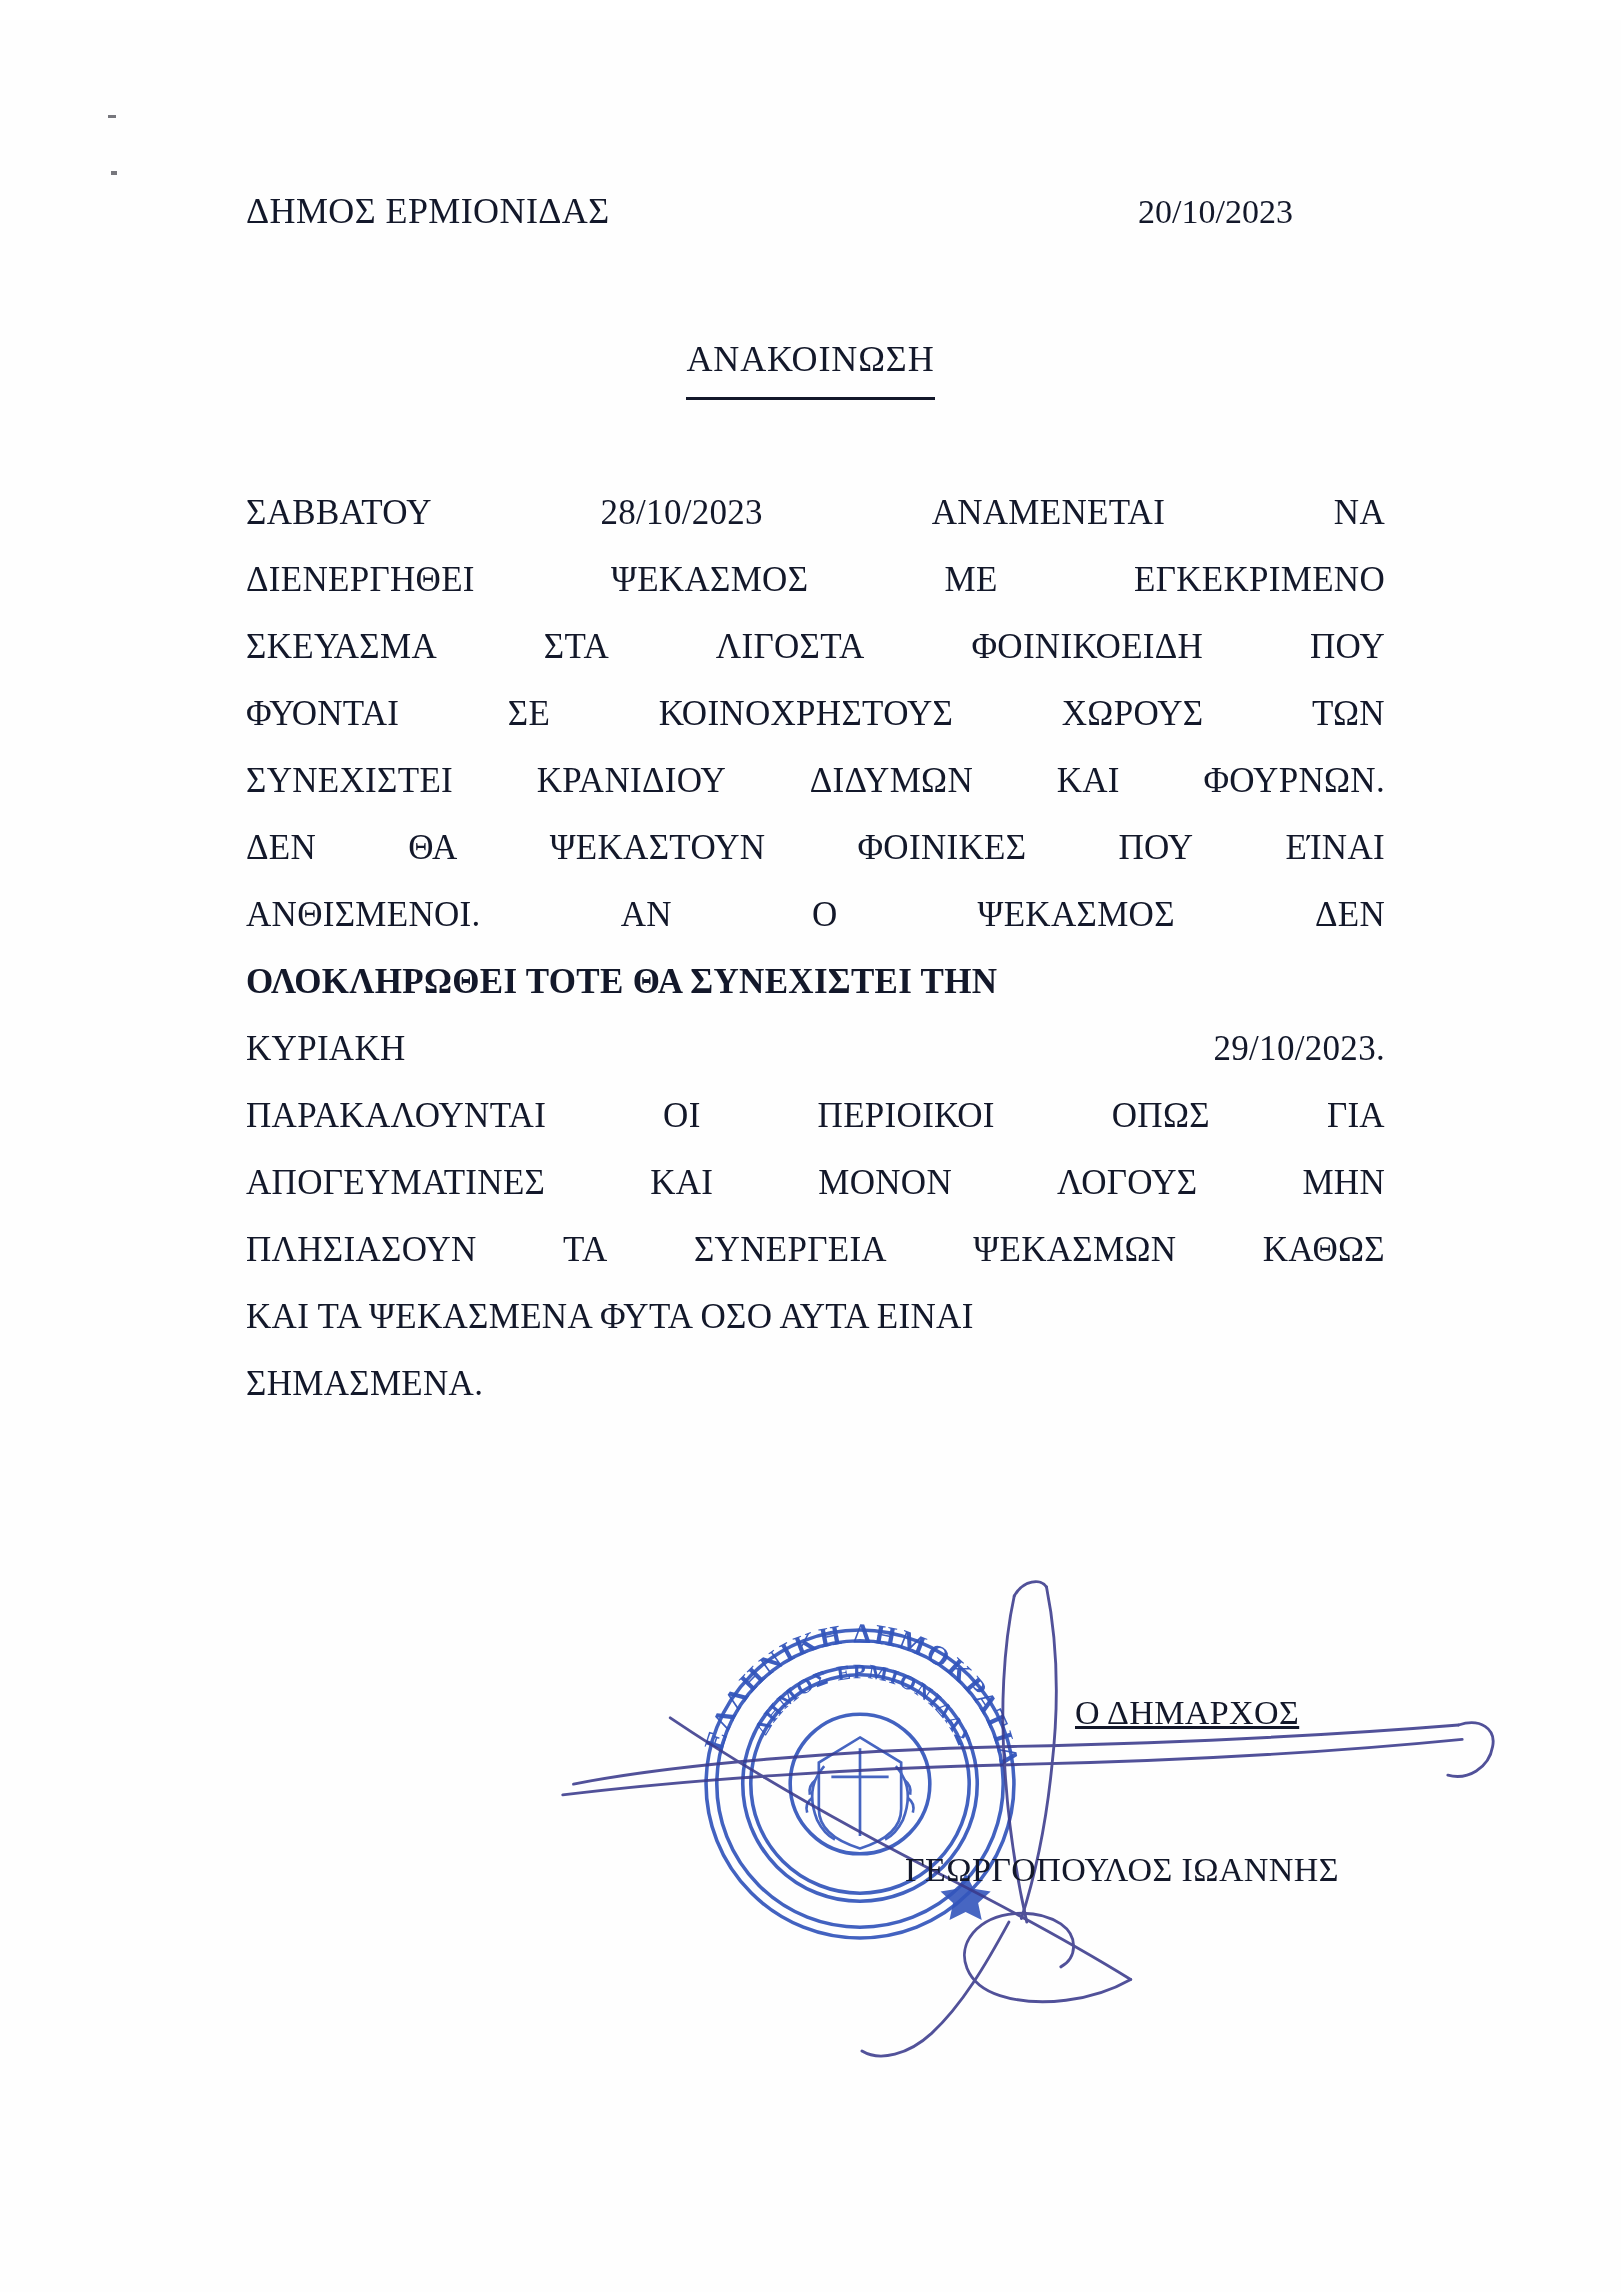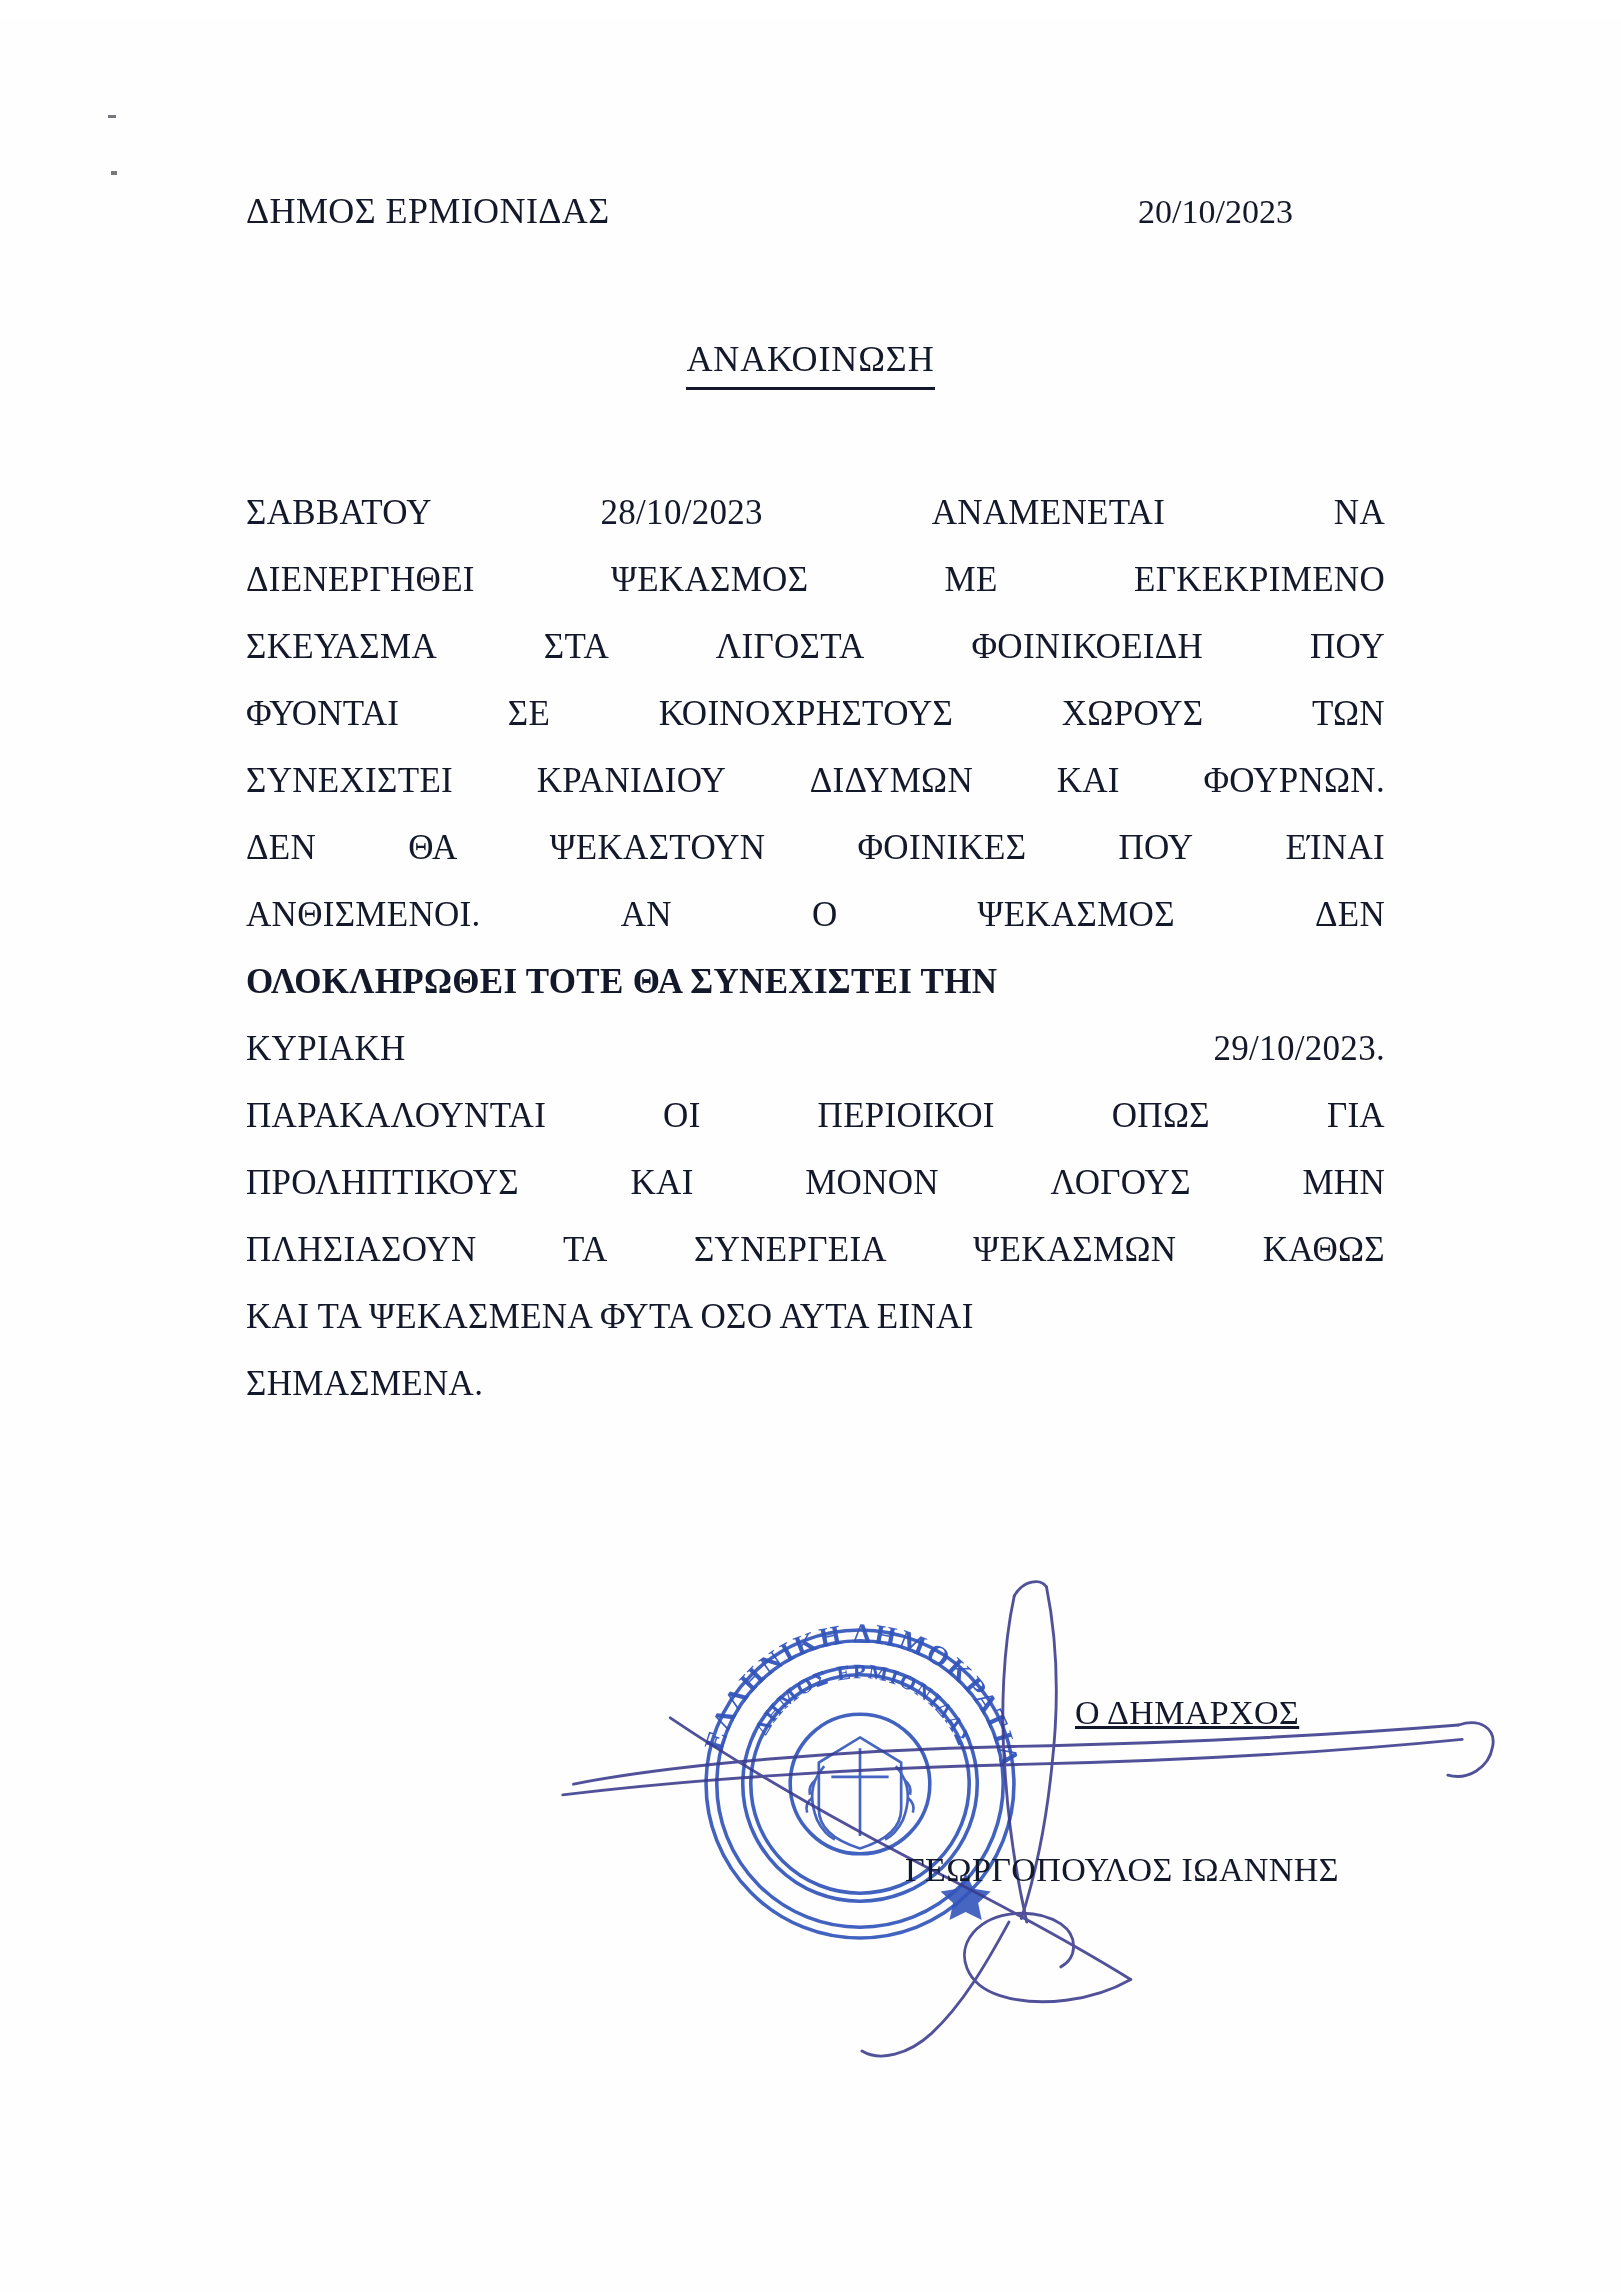--- a/index.html
+++ b/index.html
@@ -57,21 +57,21 @@
     left: 0;
     top: 318px;
     width: 1621px;
     text-align: center;
   }
   .title {
     display: inline-block;
     font-size: 36px;
     letter-spacing: 0.9px;
     border-bottom: 3.6px solid #13182a;
-    padding-bottom: 7px;
+    padding-bottom: 17px;
   }
 
   
   .body-block {
     position: absolute;
     left: 246px;
     top: 459px;
     width: 1139px;
   }
   .para-line {
@@ -213,21 +213,21 @@
         <span>29/10/2023.</span>
       </div>
       <div class="para-line justify">
         <span>ΠΑΡΑΚΑΛΟΥΝΤΑΙ</span>
         <span>ΟΙ</span>
         <span>ΠΕΡΙΟΙΚΟΙ</span>
         <span>ΟΠΩΣ</span>
         <span>ΓΙΑ</span>
       </div>
       <div class="para-line justify">
-        <span>ΠΡΟΛΗΠΤΙΚΟΥΣ</span>
+        <span>ΑΠΟΓΕΥΜΑΤΙΝΕΣ</span>
         <span>ΚΑΙ</span>
         <span>ΜΟΝΟΝ</span>
         <span>ΛΟΓΟΥΣ</span>
         <span>ΜΗΝ</span>
       </div>
       <div class="para-line justify">
         <span>ΠΛΗΣΙΑΣΟΥΝ</span>
         <span>ΤΑ</span>
         <span>ΣΥΝΕΡΓΕΙΑ</span>
         <span>ΨΕΚΑΣΜΩΝ</span>

